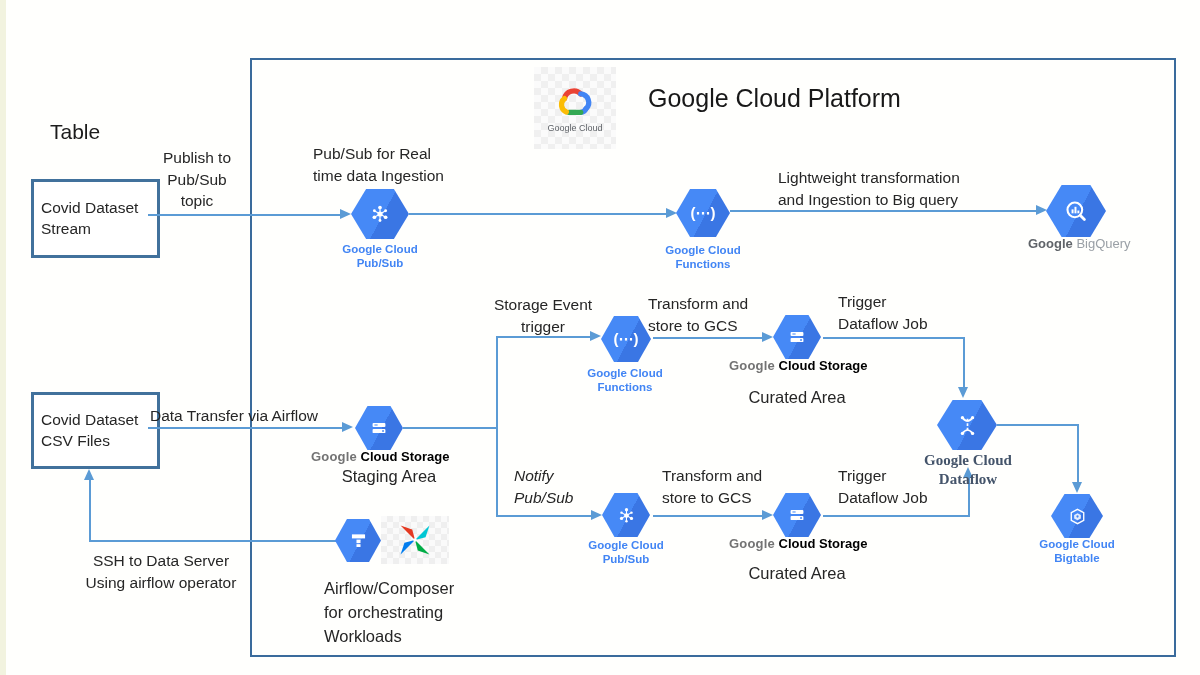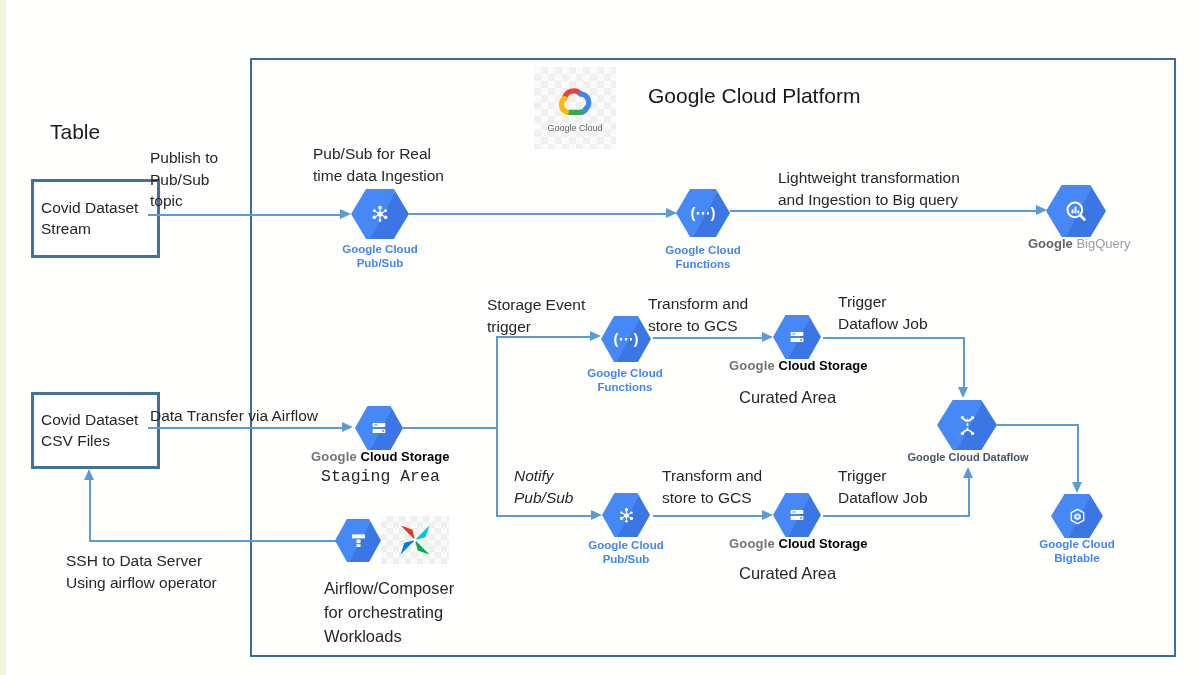--- a/index.html
+++ b/index.html
@@ -4,21 +4,21 @@
 <style>
   html,body{margin:0;padding:0;background:#fff;}
   .canvas{position:relative;width:1200px;height:675px;background:#fffffd;overflow:hidden;
           font-family:"Liberation Sans",sans-serif;color:#262626;border-bottom:2px solid #e9e9e9;}
   .edge-strip{position:absolute;left:0;top:0;width:6px;height:100%;background:#f2f3df;}
   .gcp-box{position:absolute;left:250px;top:58px;width:922px;height:595px;border:2px solid #3a6b9c;background:transparent;}
   .src-box{position:absolute;width:116px;border:3px solid #41719c;background:#fff;display:flex;align-items:center;
            padding-left:7px;font-size:15.5px;line-height:1.35;}
   .pre{white-space:pre-line;}
   .t{position:absolute;font-size:15.5px;line-height:1.4;}
-  .c{}
+  .c{text-align:center;}
   .big{font-size:16.5px;}
   .hex{position:absolute;clip-path:polygon(26% 0%,74% 0%,100% 50%,74% 100%,26% 100%,0% 50%);
        background:linear-gradient(118deg,#4689f6 54%,#3a76e4 54%);display:flex;align-items:center;justify-content:center;}
   .hex svg{display:block;}
   .fn-glyph{color:#fff;font-weight:700;font-size:15px;letter-spacing:0;}
   .cap{position:absolute;font-size:11.5px;font-weight:700;color:#4285f4;text-align:center;line-height:1.25;}
   .cap-dark{color:#44546a;}
   .cap-gcs{position:absolute;text-align:center;font-size:13px;white-space:nowrap;}
   .cap-gcs .brand{color:#737373;font-weight:700;letter-spacing:.2px;}
   .cap-gcs .prod{color:#000000;font-weight:700;}
@@ -28,21 +28,21 @@
   .hl,.vl{position:absolute;background:#5b9bd5;}
   .hl{height:2px;}
   .vl{width:2px;}
   .ah-r,.ah-u,.ah-d{position:absolute;width:0;height:0;}
   .ah-r{border-top:5.5px solid transparent;border-bottom:5.5px solid transparent;border-left:11px solid #5b9bd5;}
   .ah-d{border-left:5.5px solid transparent;border-right:5.5px solid transparent;border-top:11px solid #5b9bd5;}
   .ah-u{border-left:5.5px solid transparent;border-right:5.5px solid transparent;border-bottom:11px solid #5b9bd5;}
   .logo-box{position:absolute;left:534px;top:67px;width:82px;height:82px;display:flex;flex-direction:column;align-items:center;justify-content:center;
             background:conic-gradient(#f0f0f0 90deg,#fbfbfb 90deg 180deg,#f0f0f0 180deg 270deg,#fbfbfb 270deg);background-size:14px 14px;}
   .logo-cap{font-size:9px;color:#5f6368;margin-top:3px;}
-  .title{position:absolute;left:648px;top:84px;font-size:21px;color:#181818;}
+  .title{position:absolute;left:648px;top:84px;font-size:25px;color:#181818;}
   .src-head{position:absolute;left:50px;top:120px;font-size:21px;color:#1c1c1c;}
   .air-box{position:absolute;left:381px;top:516px;width:68px;height:48px;display:flex;align-items:center;justify-content:center;
            background:conic-gradient(#efefef 90deg,#fafafa 90deg 180deg,#efefef 180deg 270deg,#fafafa 270deg);background-size:12px 12px;}
 </style>
 </head>
 <body>
 
 <div class="canvas">
   <div class="edge-strip"></div>
 
@@ -156,21 +156,21 @@
       <rect x="5" y="6.5" width="14" height="4.4" rx="1" fill="#fff"></rect>
       <rect x="5" y="13.1" width="14" height="4.4" rx="1" fill="#fff"></rect>
       <line x1="7" y1="8.7" x2="10.5" y2="8.7" stroke="#4285f4" stroke-width="1.1"></line>
       <circle cx="16.4" cy="15.3" r="1" fill="#4285f4"></circle>
     </svg>
   </div>
   <div class="cap-gcs" style="left:311px;top:449px;width:136px;">
     <span class="brand">Google</span>
     <span class="prod">Cloud Storage</span>
   </div>
-  <div class="t big c" style="left:321px;top:465px;width:120px;font-family:Liberation Mono, monospace;">Staging Area</div>
+  <div class="t big c" style="left:329px;top:465px;width:120px;">Staging Area</div>
 
   <div class="hex" style="left:601px;top:316px;width:50px;height:46px;">
     <span class="fn-glyph">(⋯)</span>
   </div>
   <div class="cap" style="left:560px;top:366px;width:130px;">Google Cloud Functions</div>
 
   <div class="hex" style="left:773px;top:315px;width:48px;height:44px;">
     <svg width="22" height="22" viewBox="0 0 24 24">
       <rect x="5" y="6.5" width="14" height="4.4" rx="1" fill="#fff"></rect>
       <rect x="5" y="13.1" width="14" height="4.4" rx="1" fill="#fff"></rect>
@@ -226,21 +226,21 @@
         <path d="M7.5 5 Q12 11 16.5 5"></path>
         <path d="M7.5 19 Q12 13 16.5 19"></path>
         <line x1="12" y1="6" x2="12" y2="18" stroke-dasharray="2.4 1.6"></line>
       </g>
       <circle cx="7.5" cy="5" r="1.5" fill="#fff"></circle>
         <circle cx="16.5" cy="5" r="1.5" fill="#fff"></circle>
       <circle cx="7.5" cy="19" r="1.5" fill="#fff"></circle>
         <circle cx="16.5" cy="19" r="1.5" fill="#fff"></circle>
     </svg>
   </div>
-  <div class="cap cap-dark" style="left:898px;top:451px;width:140px;font-size:11px;">Google Cloud Dataflow</div>
+  <div class="cap cap-dark" style="left:898px;top:451px;width:140px;font-size:15px;font-family:Liberation Serif, serif;">Google Cloud Dataflow</div>
 
   <div class="hex" style="left:1051px;top:494px;width:52px;height:44px;">
     <svg width="23" height="23" viewBox="0 0 24 24">
       <polygon points="12,4.5 18.5,8 18.5,16 12,19.5 5.5,16 5.5,8" fill="none" stroke="#fff" stroke-width="1.4"></polygon>
       <polygon points="12,8.5 15.5,10.5 15.5,14 12,16 8.5,14 8.5,10.5" fill="#fff" opacity="0.85"></polygon>
       <circle cx="12" cy="12" r="1.2" fill="#4285f4"></circle>
     </svg>
   </div>
   <div class="cap pre" style="left:1032px;top:537px;width:90px;">Google Cloud
 Bigtable</div>

